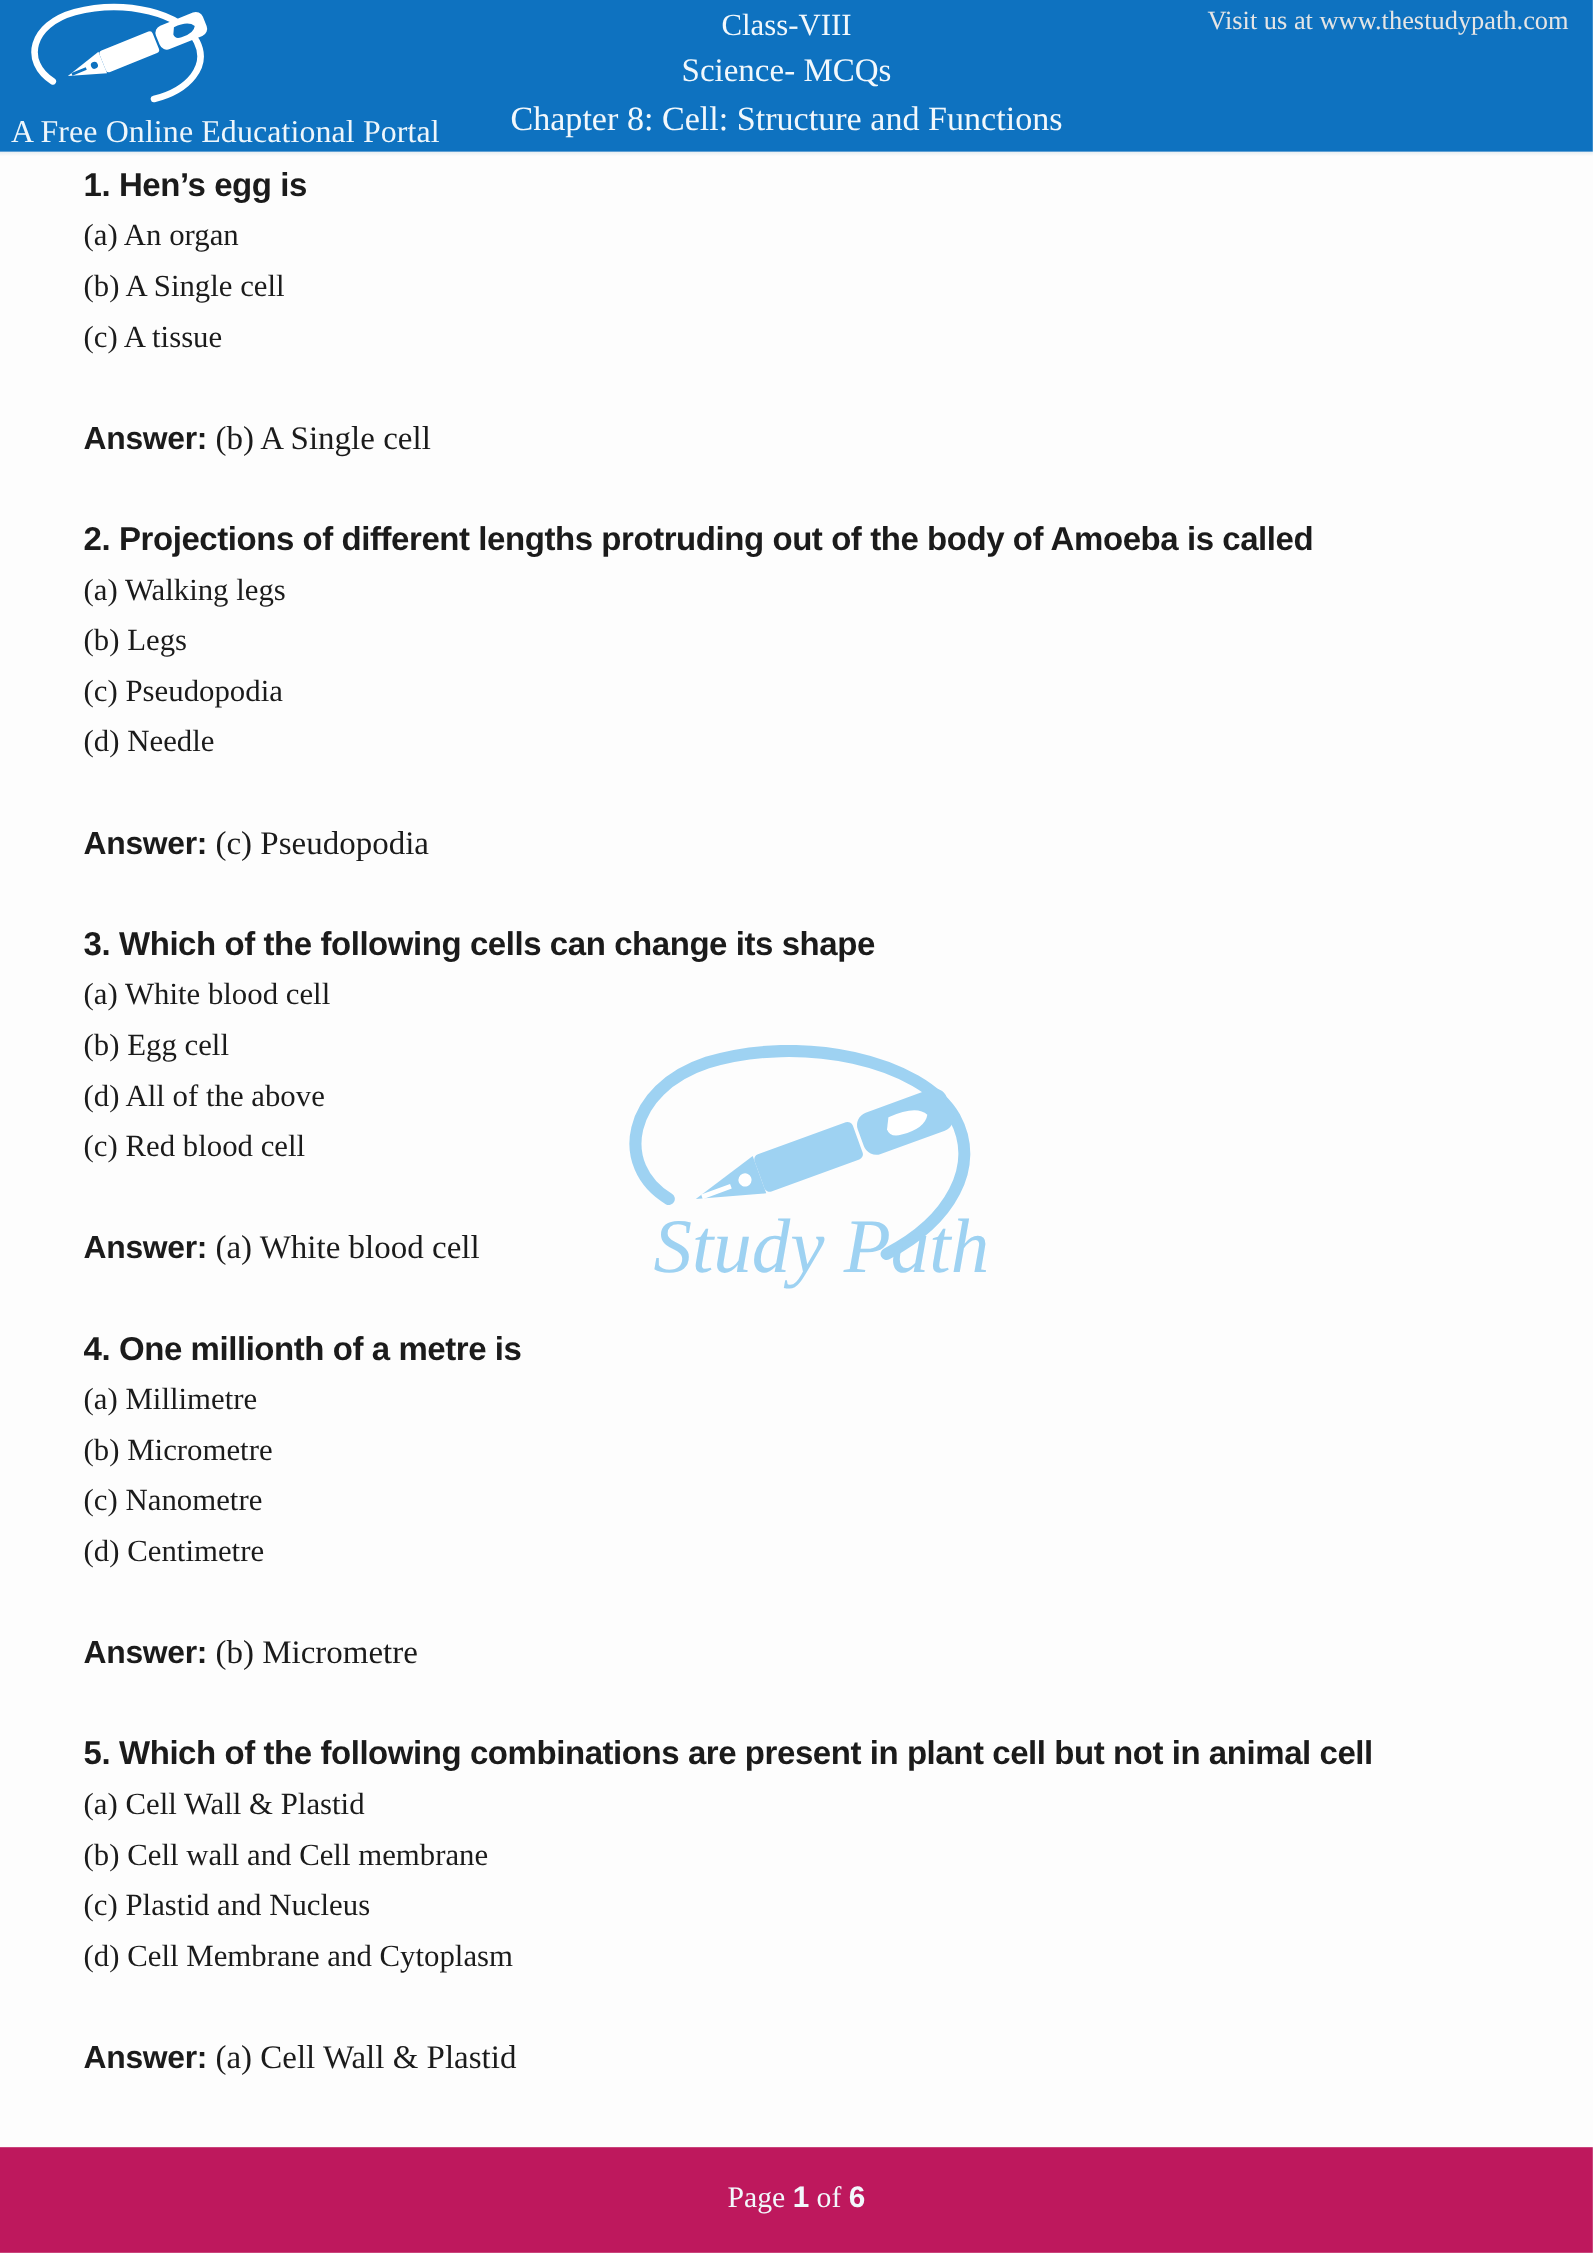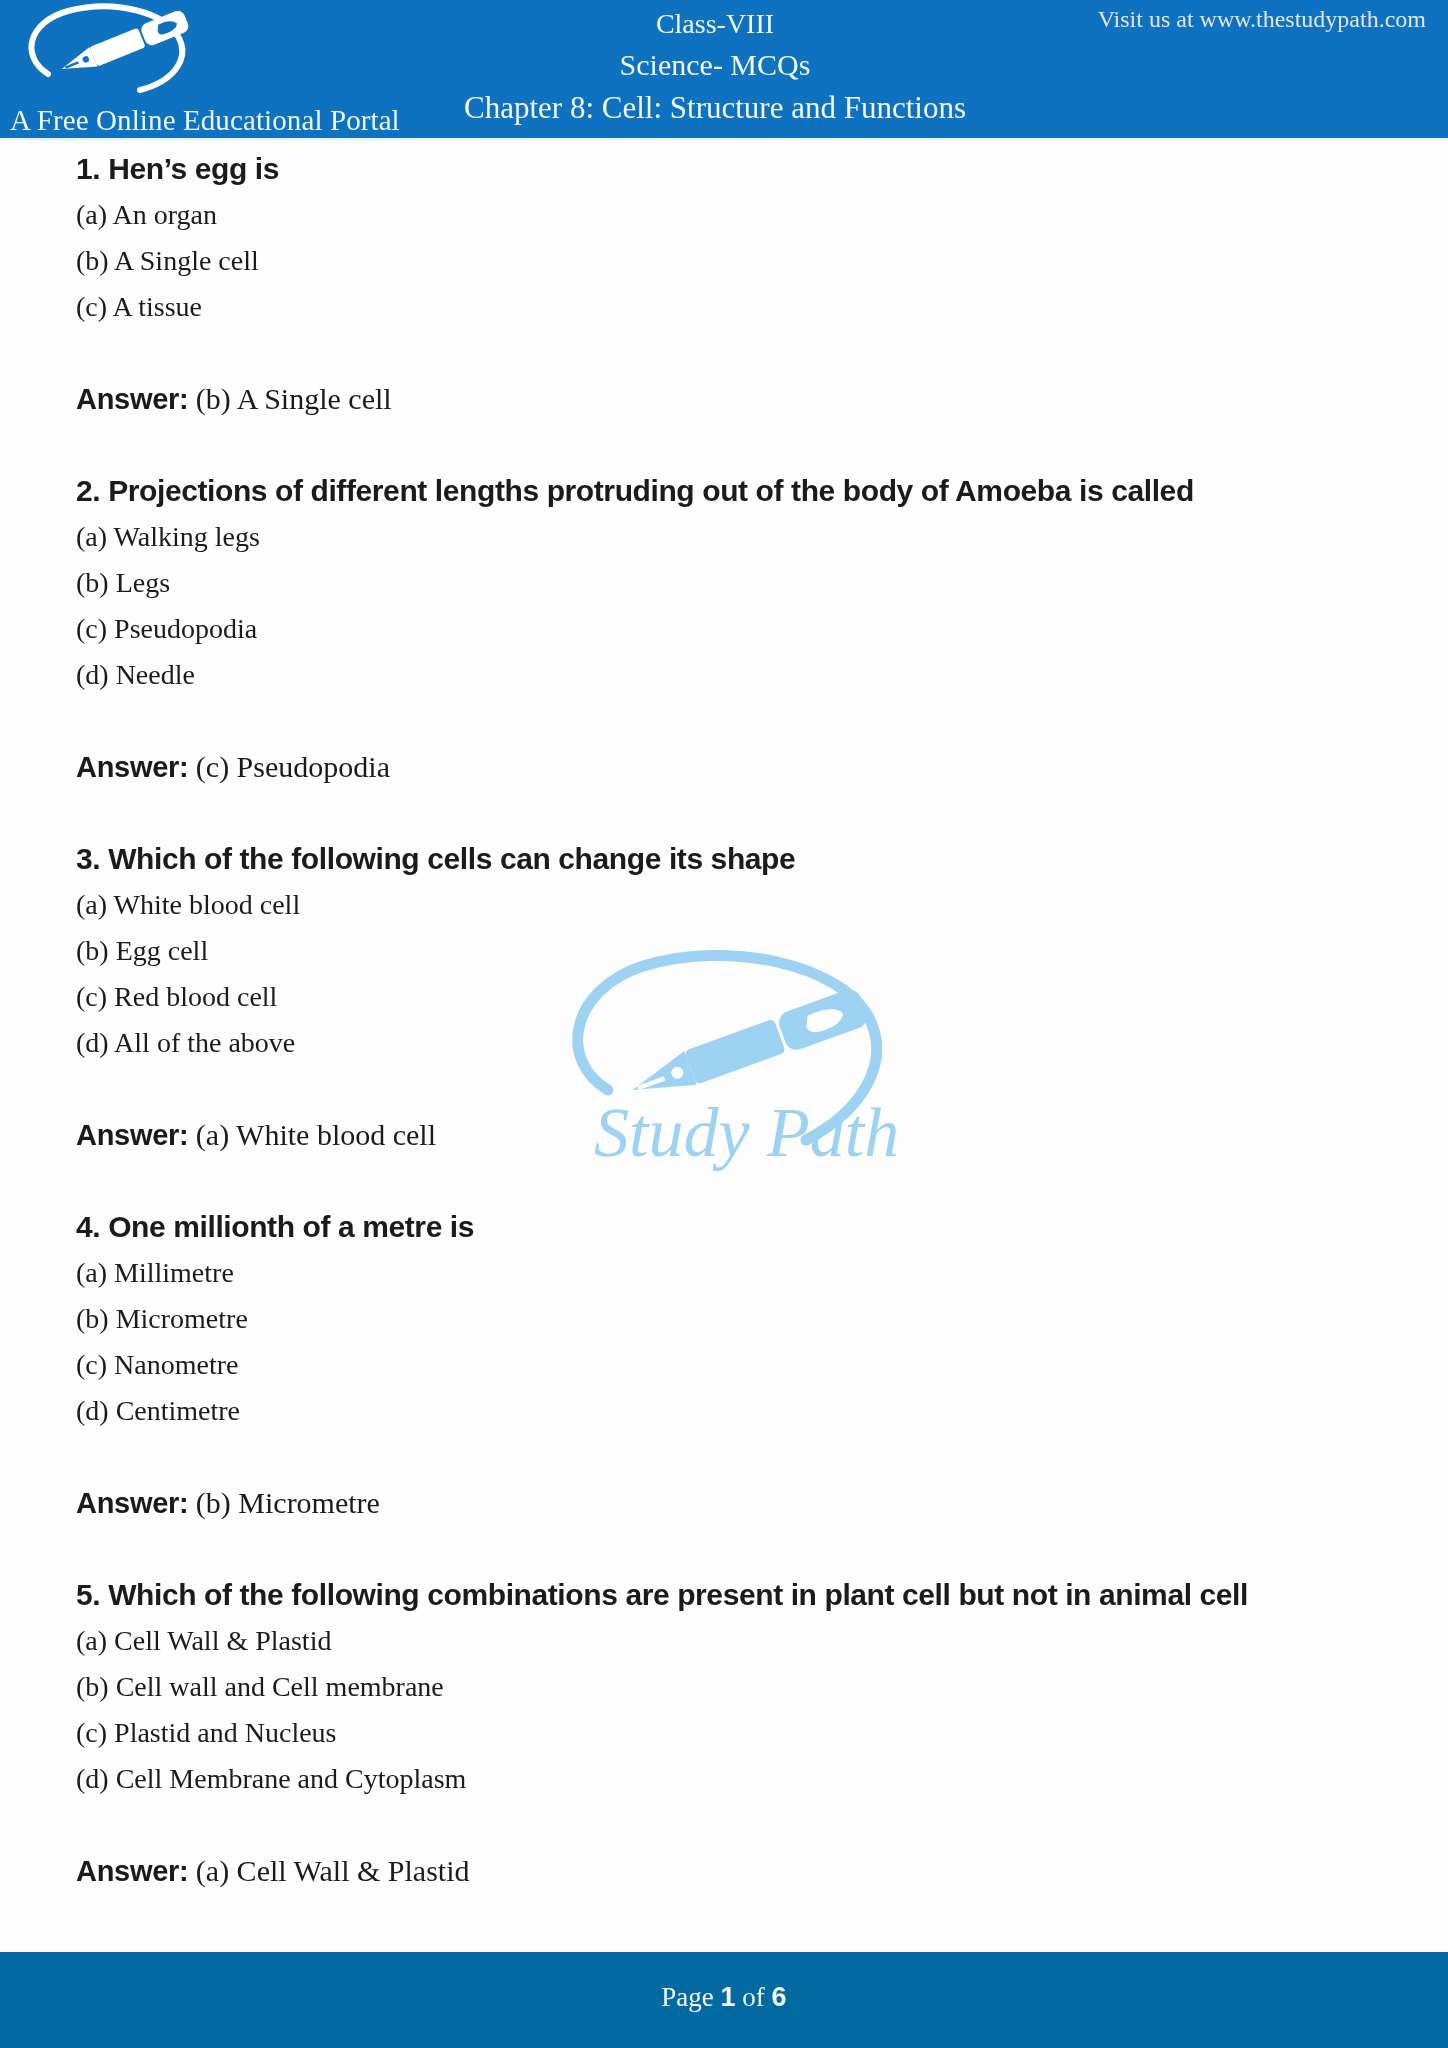--- a/index.html
+++ b/index.html
@@ -162,21 +162,21 @@
   }
   .watermark svg { display: block; }
 
   
   .footer {
     position: absolute;
     left: 0;
     bottom: 0;
     width: 1448px;
     height: 96px;
-    background: #0369a1;
+    background: #be185d;
   }
   .footer-text {
     position: absolute;
     left: 0;
     top: 30px;
     width: 1448px;
     text-align: center;
     color: #f2f8fc;
     font-family: "Liberation Serif", serif;
     font-size: 27px;
@@ -272,22 +272,22 @@
       <div class="q-option">(d) Needle</div>
       <div class="q-spacer"></div>
       <div class="q-answer"><span class="ans-label">Answer:</span><span> (c) Pseudopodia</span></div>
       <div class="q-spacer"></div>
     </div>
 
     <div class="qblock">
       <div class="q-title">3. Which of the following cells can change its shape</div>
       <div class="q-option">(a) White blood cell</div>
       <div class="q-option">(b) Egg cell</div>
+      <div class="q-option">(d) All of the above</div>
       <div class="q-option">(c) Red blood cell</div>
-      <div class="q-option">(d) All of the above</div>
       <div class="q-spacer"></div>
       <div class="q-answer"><span class="ans-label">Answer:</span><span> (a) White blood cell</span></div>
       <div class="q-spacer"></div>
     </div>
 
     <div class="qblock">
       <div class="q-title">4. One millionth of a metre is</div>
       <div class="q-option">(a) Millimetre</div>
       <div class="q-option">(b) Micrometre</div>
       <div class="q-option">(c) Nanometre</div>

